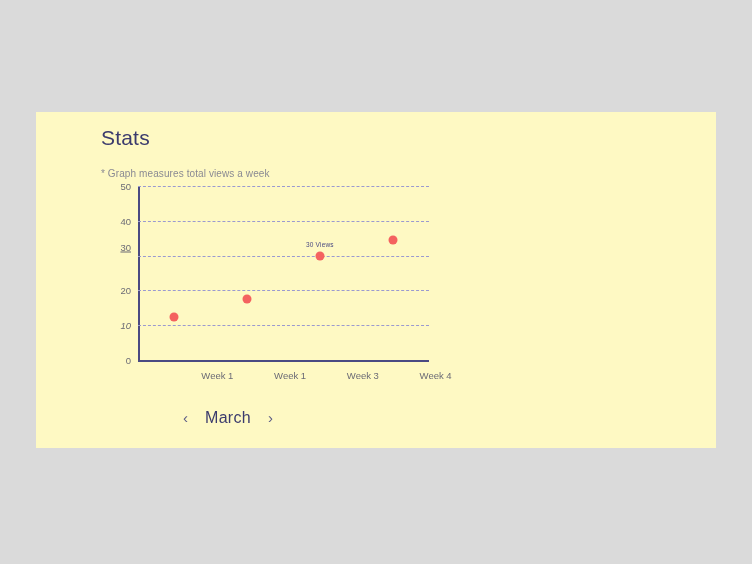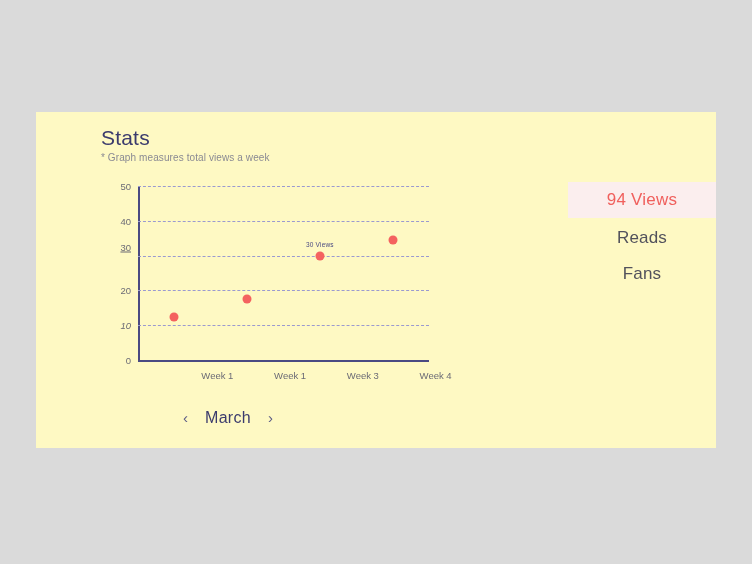--- a/index.html
+++ b/index.html
@@ -51,21 +51,21 @@
     top: 14px;
     font-size: 21px;
     font-weight: 400;
     color: #3b3b6d;
     letter-spacing: 0.2px;
   }
 
   .stats-subtitle {
     position: absolute;
     left: 65px;
-    top: 40px;
+    top: 56px;
     font-size: 10px;
     font-weight: 400;
     color: #8a8a93;
     letter-spacing: 0.1px;
   }
 
   
   .chart {
     position: absolute;
     left: 46px;
@@ -244,21 +244,16 @@
         </div>
 
       <div class="month-nav">
         <div class="chev">‹</div>
         <div class="month-label">March</div>
         <div class="chev">›</div>
       </div>
 
     </div>
 
-    <div class="card-right" id="metrics-panel">
-        <div class="metric metric-0 active">94 Views</div>
-        <div class="metric metric-1">Reads</div>
-        <div class="metric metric-2">Fans</div>
-      </div>
 
   </div>
 
 </div>
 
 </body></html>

